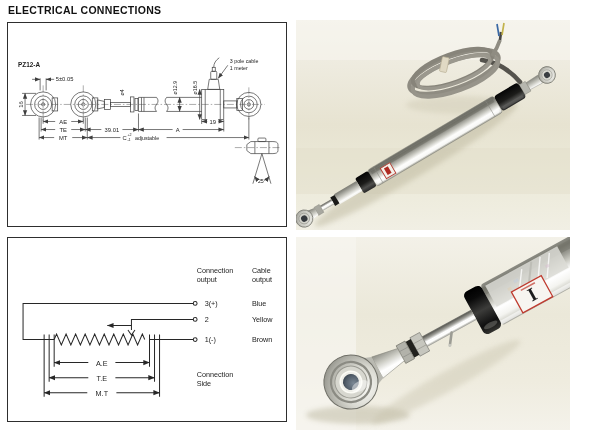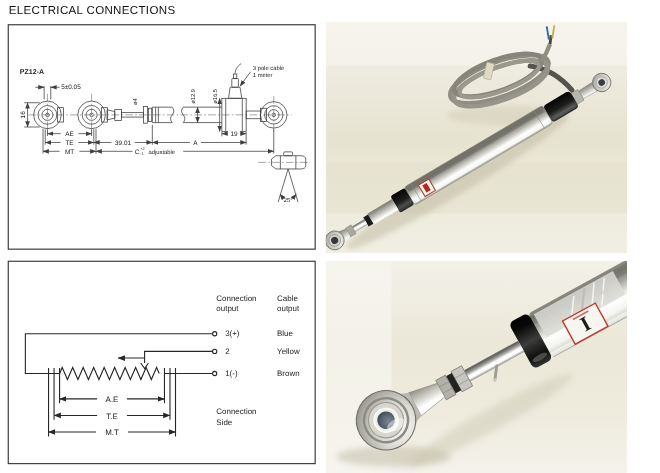--- a/index.html
+++ b/index.html
@@ -1,17 +1,17 @@
 <!DOCTYPE html>
 <html><head>
 <meta charset="utf-8">
 <style>
   html,body{margin:0;padding:0}
   body{width:600px;height:430px;position:relative;background:#ffffff;font-family:"Liberation Sans",sans-serif;overflow:hidden}
-  .page-title{position:absolute;left:8px;top:4px;font-size:10.5px;font-weight:400;letter-spacing:.3px;color:#111}
+  .page-title{position:absolute;left:8px;top:4px;font-size:10.5px;font-weight:700;letter-spacing:.3px;color:#111}
   .panel{position:absolute;border:1.5px solid #2e2e2e;box-sizing:border-box;background:#fff}
   #panel-drawing{left:7px;top:22px;width:280px;height:205px}
   #panel-wiring{left:7px;top:237px;width:280px;height:185px}
   .photo{position:absolute;overflow:hidden}
   #photo-full{left:296px;top:20px;width:274px;height:210px}
   #photo-detail{left:296px;top:237px;width:274px;height:193px}
   svg{display:block;width:100%;height:100%}
   svg text{fill:#1c1c1c;font-family:"Liberation Sans",sans-serif}
   .t-xs{font-size:5.3px}
   .t-s{font-size:5.8px}

